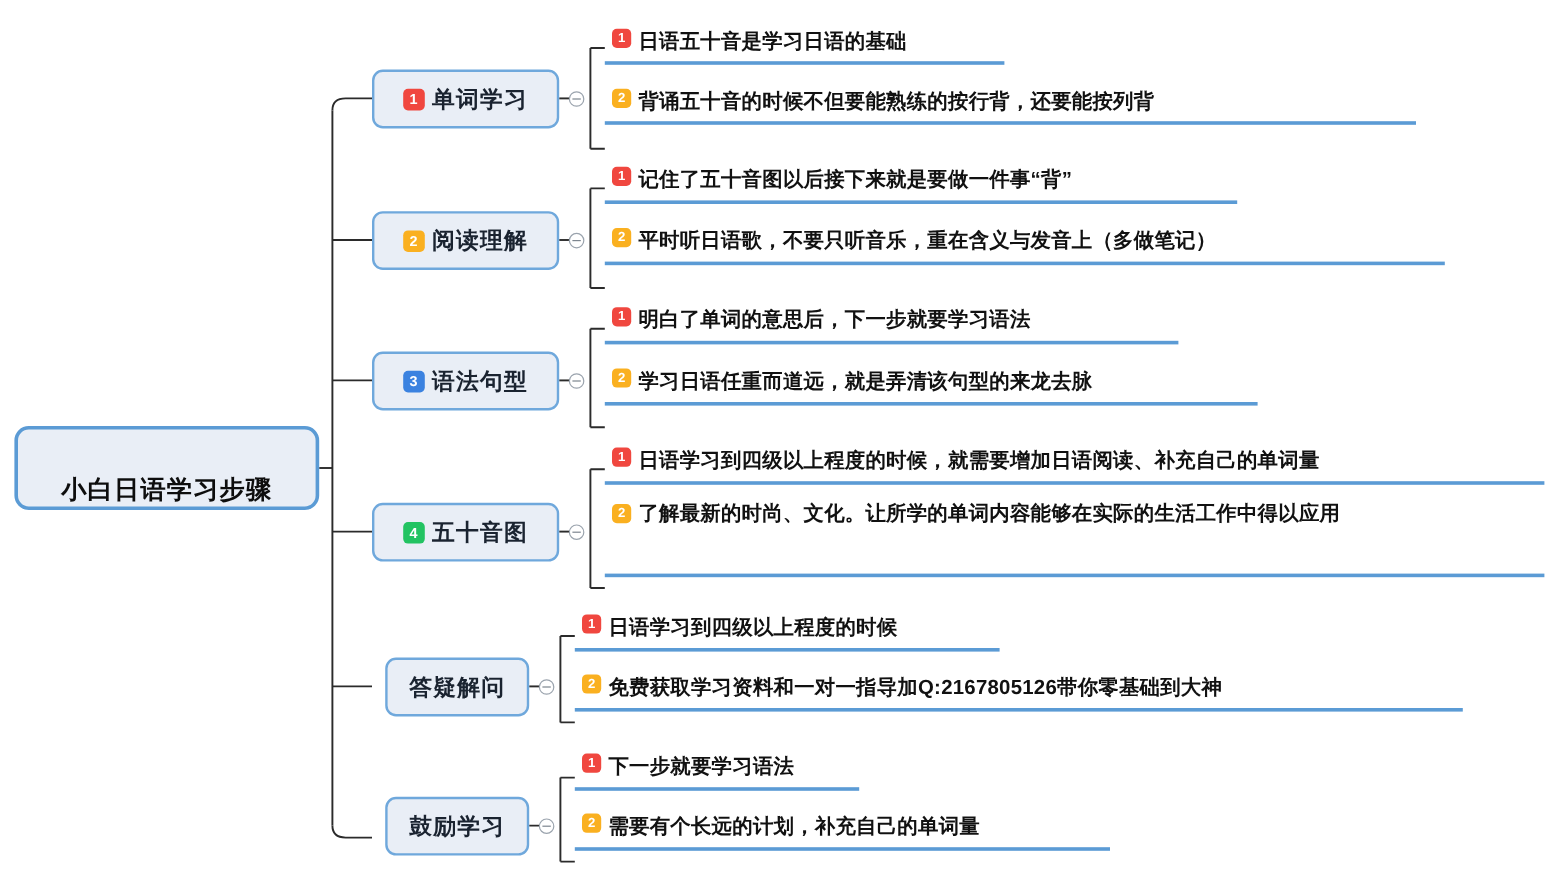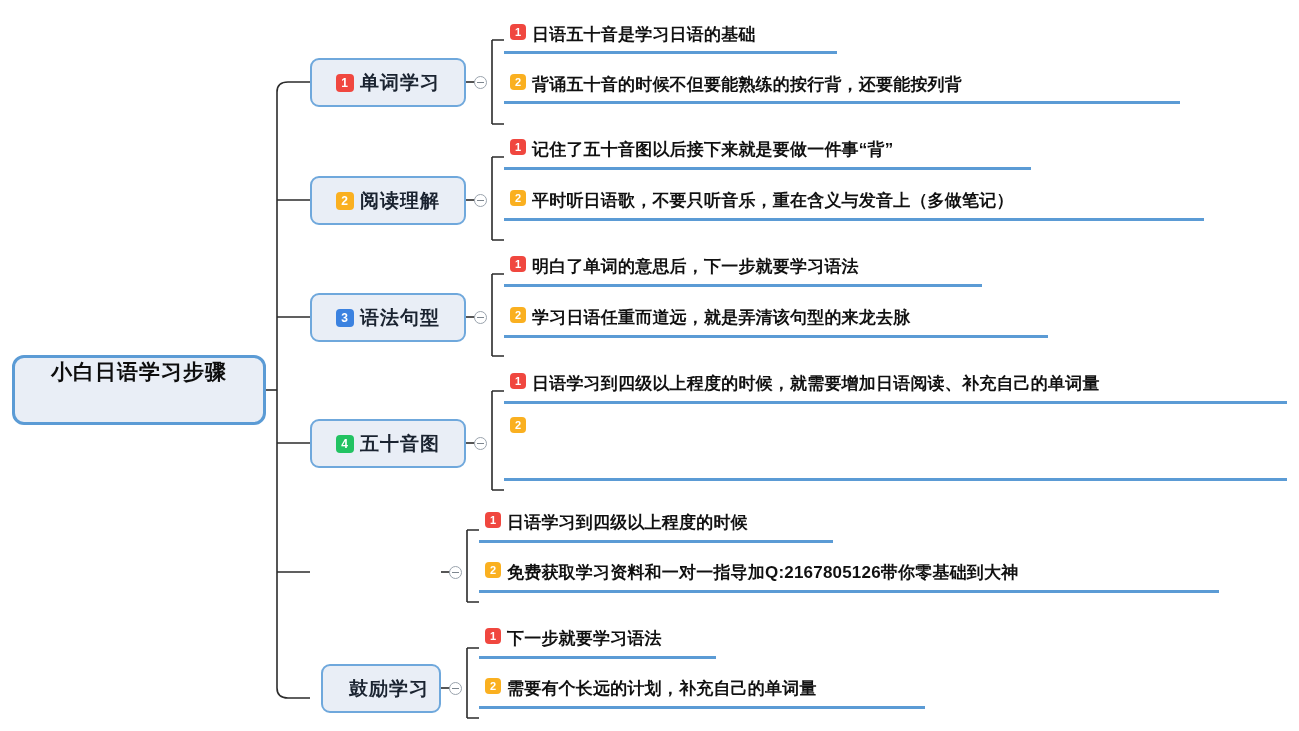--- a/index.html
+++ b/index.html
@@ -32,21 +32,21 @@
   }
 
   
   .root-node {
     position: absolute;
     box-sizing: border-box;
     background: #E9EEF6;
     border: 3px solid #5B9BD5;
     border-radius: 12px;
     display: flex;
-    align-items: flex-start;
+    align-items: flex-end;
     justify-content: center;
     color: #0d0d0d;
     font-weight: bold;
     letter-spacing: 1px;
   }
 
   
   .branch-node {
     position: absolute;
     box-sizing: border-box;
@@ -189,23 +189,26 @@
     <span class="label">语法句型</span>
   </div>
   <div class="toggle" style="left:474px; top:311px;"></div>
 
   <div class="branch-node" style="left:310px; top:419px; width:156px; height:49px; font-size:19px;">
     <span class="badge sq18 green">4</span>
     <span class="label">五十音图</span>
   </div>
   <div class="toggle" style="left:474px; top:437px;"></div>
 
+  <div class="branch-node" style="left:321px; top:548px; width:120px; height:49px; font-size:19px;">
+    <span class="label">答疑解问</span>
+  </div>
   <div class="toggle" style="left:449px; top:566px;"></div>
 
-  <div class="branch-node" style="left:321px; top:664px; width:120px; height:49px; font-size:19px;justify-content:flex-end;">
+  <div class="branch-node" style="left:321px; top:664px; width:120px; height:49px; font-size:19px;">
     <span class="label">鼓励学习</span>
   </div>
   <div class="toggle" style="left:449px; top:682px;"></div>
 
   <div class="leaf" style="left:510px; top:24px; font-size:17px;">
     <span class="badge sq16 red">1</span>
     <span class="leaf-text">日语五十音是学习日语的基础</span>
   </div>
   <div class="leaf-underline" style="left:504px; top:51px; width:333px;"></div>
 
@@ -240,20 +243,21 @@
   <div class="leaf-underline" style="left:504px; top:335px; width:544px;"></div>
 
   <div class="leaf" style="left:510px; top:373px; font-size:17px;">
     <span class="badge sq16 red">1</span>
     <span class="leaf-text">日语学习到四级以上程度的时候，就需要增加日语阅读、补充自己的单词量</span>
   </div>
   <div class="leaf-underline" style="left:504px; top:401px; width:783px;"></div>
 
   <div class="leaf wrap" style="left:510px; top:417px; width:780px; font-size:17px;">
     <span class="badge sq16 orange">2</span>
+    <span class="leaf-text">了解最新的时尚、文化。让所学的单词内容能够在实际的生活工作中得以应用</span>
   </div>
   <div class="leaf-underline" style="left:504px; top:478px; width:783px;"></div>
 
   <div class="leaf" style="left:485px; top:512px; font-size:17px;">
     <span class="badge sq16 red">1</span>
     <span class="leaf-text">日语学习到四级以上程度的时候</span>
   </div>
   <div class="leaf-underline" style="left:479px; top:540px; width:354px;"></div>
 
   <div class="leaf" style="left:485px; top:562px; font-size:17px;">

